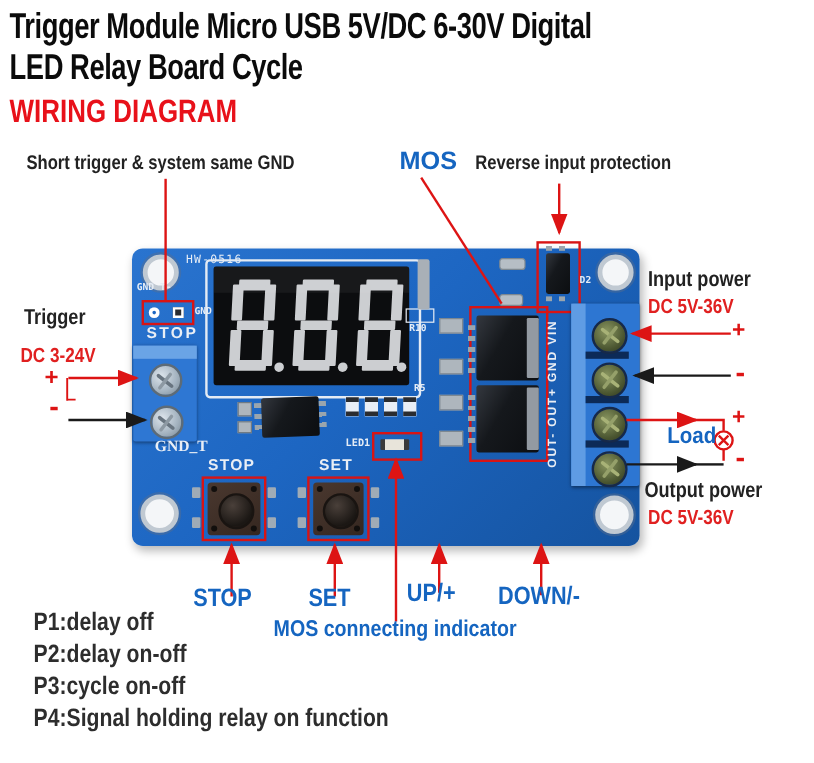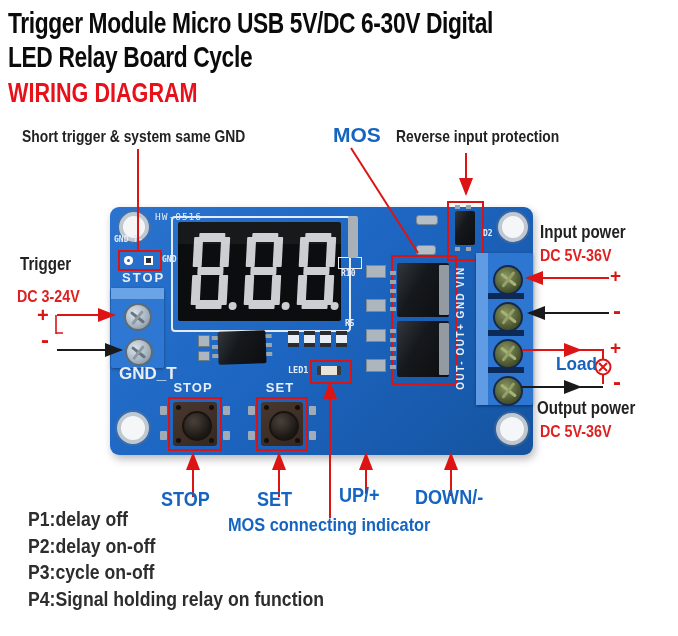--- a/index.html
+++ b/index.html
@@ -95,21 +95,21 @@
       <div class="abs" style="left:0;top:0;width:53px;height:11px;background:#6aa4e6;"></div>
       <div class="screw screw-s" style="left:13px;top:15px;width:24px;height:24px;">
           <span class="s1"></span>
           <span class="s2"></span>
         </div>
       <div class="screw screw-s" style="left:14px;top:50px;width:24px;height:24px;">
           <span class="s1"></span>
           <span class="s2"></span>
         </div>
     </div>
-    <div class="abs silk" style="left:9px;top:157px;font-size:17px;">GND_T</div>
+    <div class="abs silk" style="left:19px;top:157px;font-size:13px;font-family:Liberation Serif, serif;">GND_T</div>
 
     <div class="abs disp-frame" style="left:61px;top:9px;width:176px;height:112px;"></div>
     <div class="abs display" style="left:68px;top:15px;width:163px;height:99px;" title="8.8.8.">
       <svg width="163" height="99" viewBox="0 0 163 99">
         <defs>
           <g id="dg" fill="#ccced1">
             <rect x="5" y="0" width="26" height="9" rx="1"></rect>
             <rect x="0" y="4" width="9" height="30" rx="1"></rect>
             <rect x="27" y="4" width="9" height="30" rx="1"></rect>
             <rect x="5" y="34" width="26" height="8" rx="1"></rect>

